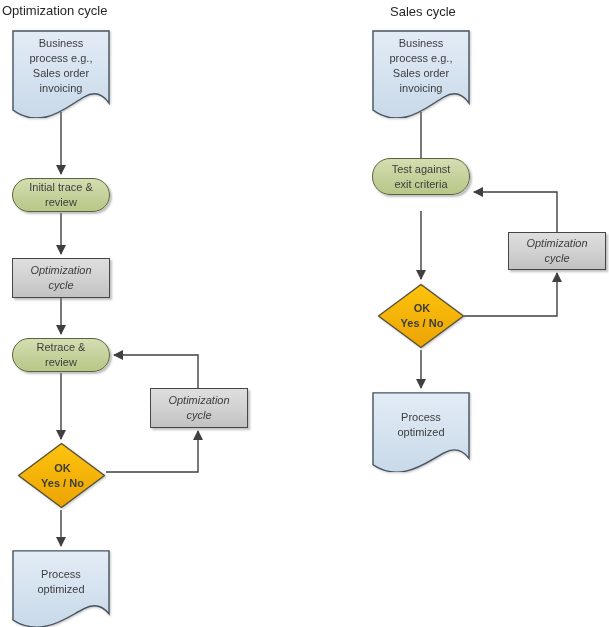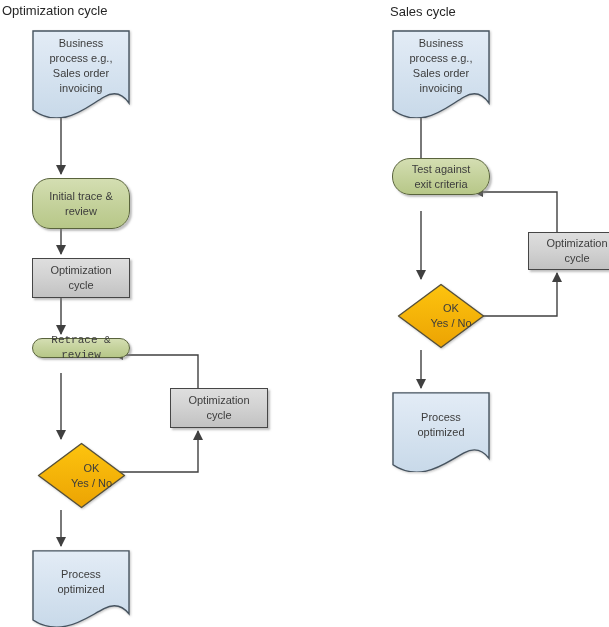--- a/index.html
+++ b/index.html
@@ -6,46 +6,46 @@
   .canvas {
     position:relative; width:609px; height:627px; background:#ffffff;
     font-family:"Liberation Sans", sans-serif; color:#3f3f3f; overflow:hidden;
   }
   svg.overlay { position:absolute; left:0; top:0; z-index:1; }
   .conn { fill:none; stroke:#404040; stroke-width:1.4; }
 
   .chart-title {
     position:absolute; z-index:2; font-size:13px; color:#262626; white-space:nowrap;
   }
-  .node { position:absolute; z-index:2;margin-left:20px; }
+  .node { position:absolute; z-index:2; }
   .node-label {
     white-space:pre-line; text-align:center; font-size:11px; line-height:1.35; color:#3c3c3c;
   }
   .shape-svg { display:block; filter:drop-shadow(1.5px 1.8px 1px rgba(120,120,120,0.45)); }
 
   .doc .doc-label {
     position:absolute; left:0; top:0; width:100%; height:72px;
     display:flex; align-items:center; justify-content:center;
   }
 
   .stadium {
     border-radius:18px; border:1.4px solid #59633c;
     background:linear-gradient(to bottom, #d4deb2 0%, #c6d39e 45%, #b7c788 100%);
     box-shadow:2px 2px 2px rgba(130,130,130,0.5);
     display:flex; align-items:center; justify-content:center; box-sizing:border-box;
   }
   .grect {
     border:1.4px solid #464646;
     background:linear-gradient(to bottom, #dedede 0%, #d3d3d3 45%, #c2c2c2 100%);
     box-shadow:2px 2px 2px rgba(130,130,130,0.5);
-    display:flex; align-items:center; justify-content:center; box-sizing:border-box;
+    display:flex; align-items:center; justify-content:center; box-sizing:border-box;font-style:italic;
   }
   .diamond .node-label {
-    position:absolute; left:10px; top:0; width:100%; height:100%;
-    display:flex; align-items:center; justify-content:center;
+    position:absolute; left:1px; top:0; width:100%; height:100%;
+    display:flex; align-items:center; justify-content:center;font-weight:bold;
   }
 </style>
 </head>
 <body>
 
 <div class="canvas">
 
   <svg class="overlay" width="609" height="627">
     <defs>
       <marker id="arrow" markerUnits="userSpaceOnUse" markerWidth="12" markerHeight="12" refX="9" refY="5" orient="auto">
@@ -81,31 +81,31 @@
   <div class="node doc" style="left:12px; top:30px; width:98px; height:88px;">
     <svg class="shape-svg" width="98" height="88" viewBox="0 0 98 88" preserveAspectRatio="none">
       <path d="M1,1 L97,1 L97,73 C90,63 82,61 72,67 C60,74 48,84 34,87 C20,90 9,86 1,80 Z" fill="url(#docGrad)" stroke="#475460" stroke-width="1.4"></path>
     </svg>
     <div class="node-label doc-label">Business
 process e.g.,
 Sales order
 invoicing</div>
   </div>
 
-  <div class="node stadium" style="left:12px; top:178px; width:98px; height:51px;">
+  <div class="node stadium" style="left:12px; top:178px; width:98px; height:34px;">
     <div class="node-label">Initial trace &amp;
 review</div>
   </div>
 
   <div class="node grect" style="left:12px; top:258px; width:98px; height:40px;">
     <div class="node-label">Optimization
 cycle</div>
   </div>
 
-  <div class="node stadium" style="left:12px; top:338px; width:98px; height:20px;font-family:Liberation Mono, monospace;">
+  <div class="node stadium" style="left:12px; top:338px; width:98px; height:34px;">
     <div class="node-label">Retrace &amp;
 review</div>
   </div>
 
   <div class="node grect" style="left:150px; top:388px; width:98px; height:40px;">
     <div class="node-label">Optimization
 cycle</div>
   </div>
 
   <div class="node diamond" style="left:17px; top:442px; width:89px; height:67px;">

